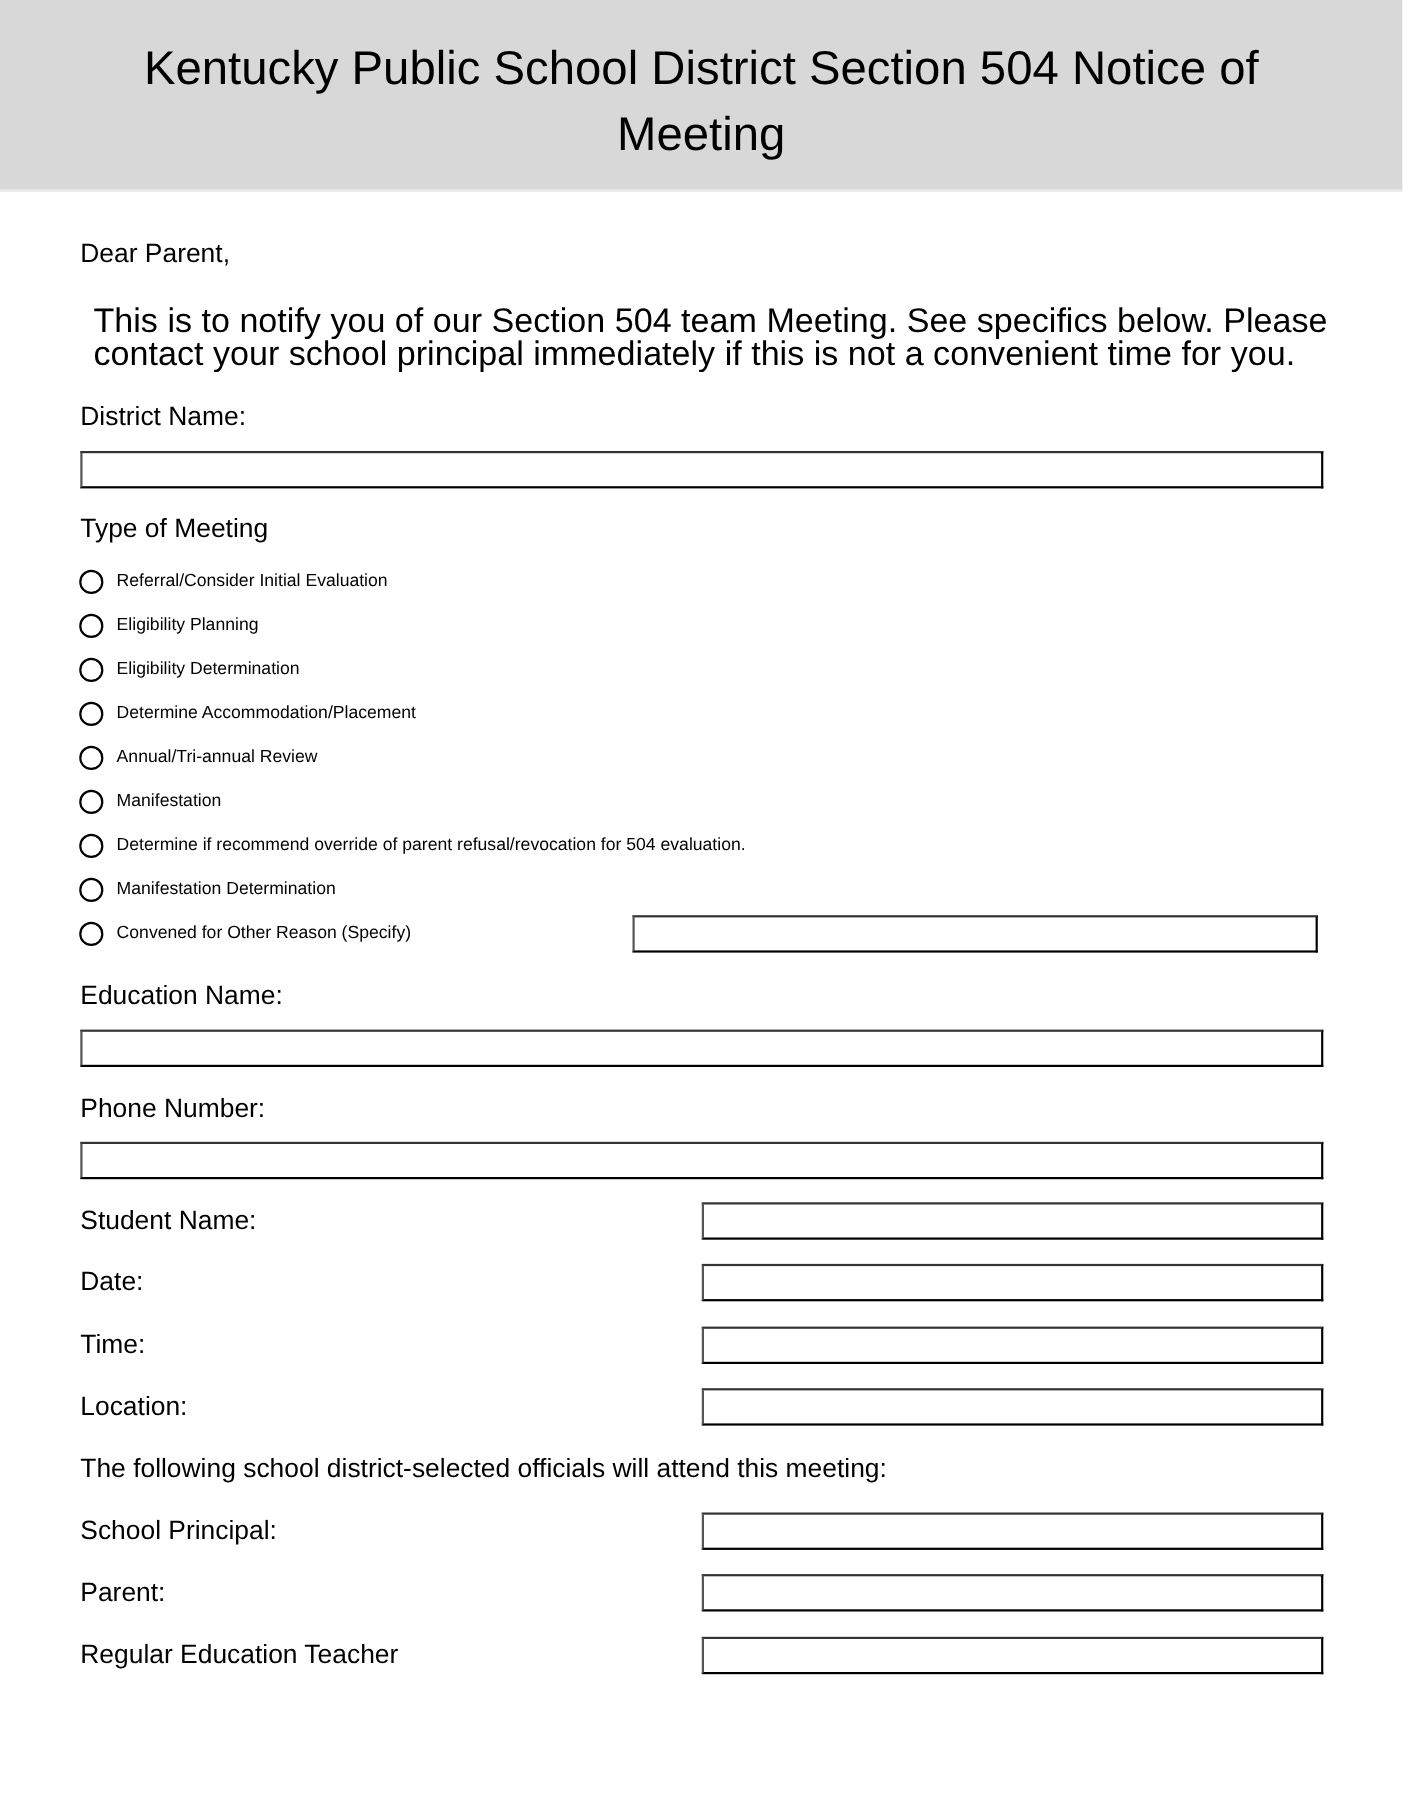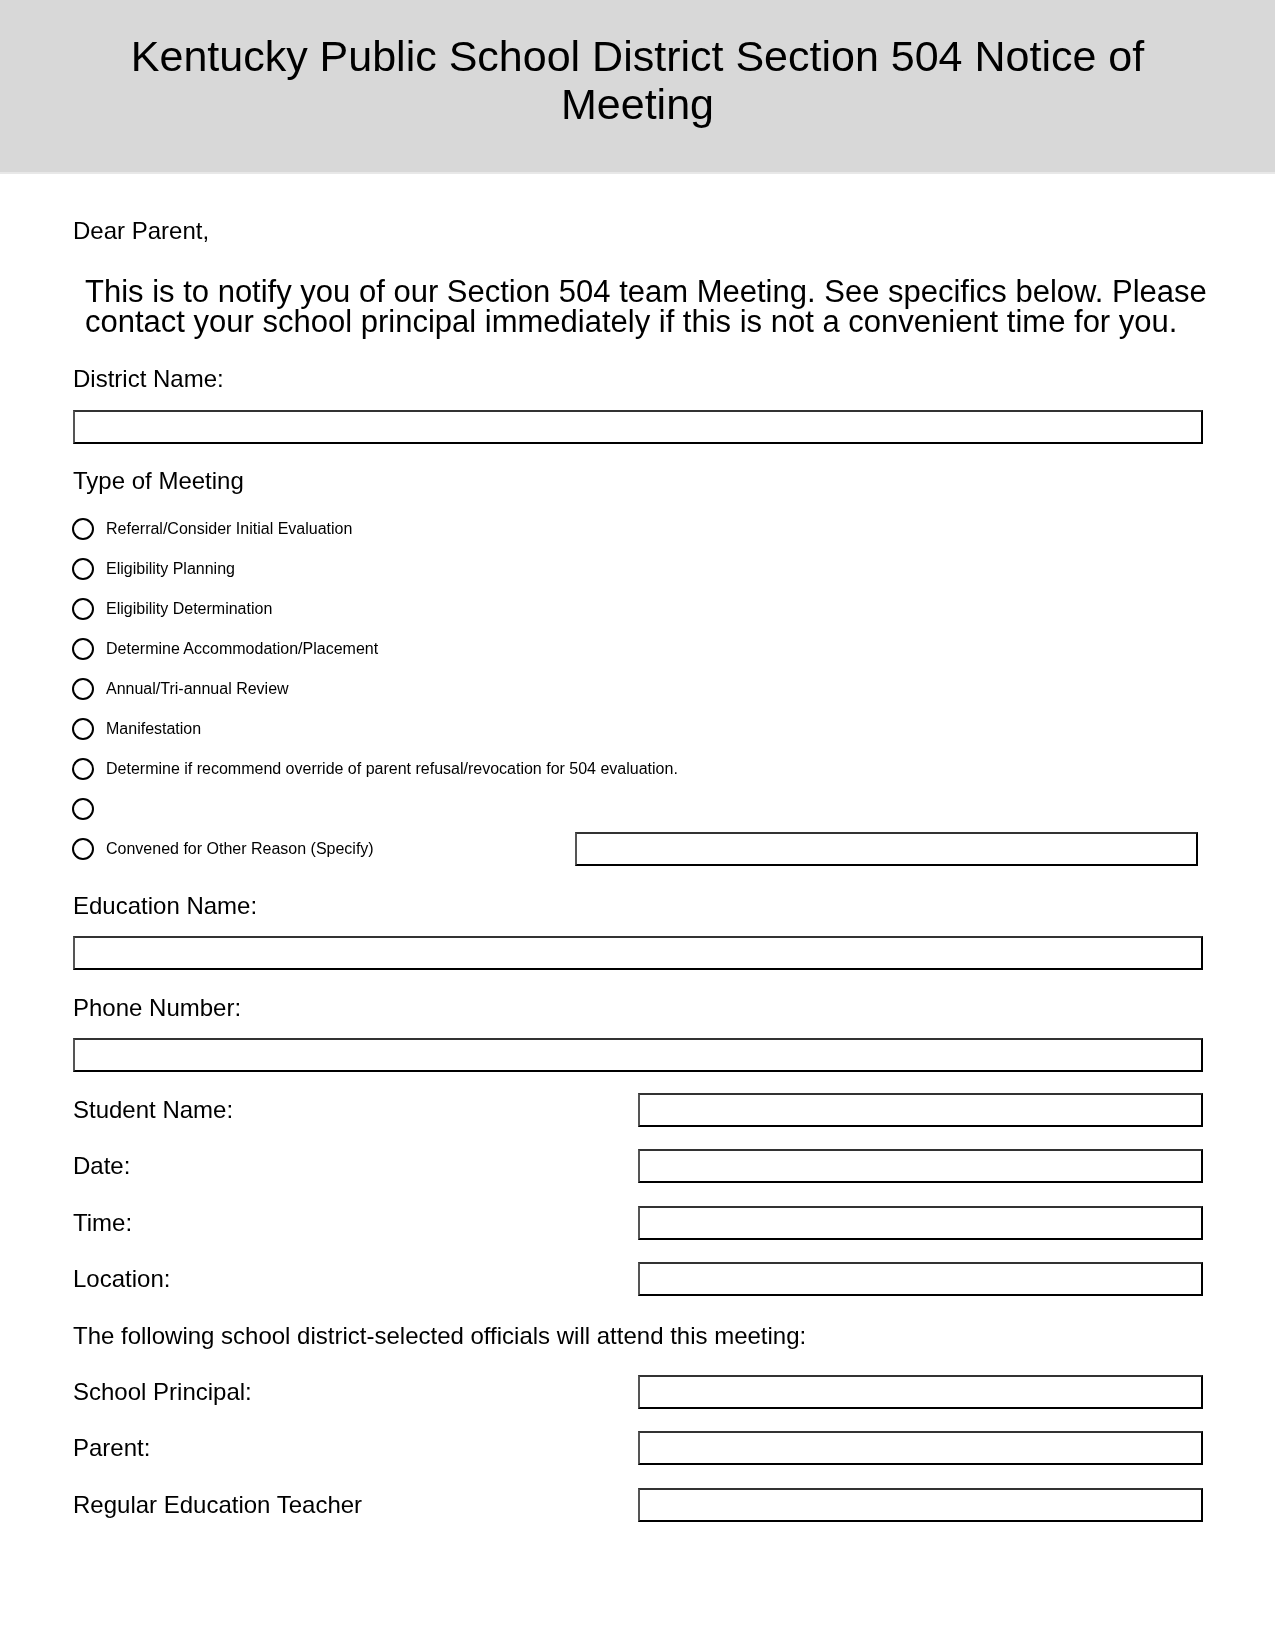--- a/index.html
+++ b/index.html
@@ -6,21 +6,21 @@
   body {
     width: 1275px; height: 1650px; background: #ffffff; position: relative;
     font-family: "Liberation Sans", sans-serif; color: #000; overflow: hidden;
   }
   .header {
     position: absolute; left: 0; top: 0; width: 1275px; height: 172px;
     background: #d8d8d8; border-bottom: 2px solid #e8e8e8;
   }
   .header .title {
     position: absolute; left: 100px; right: 100px; top: 32px;
-    text-align: center; font-size: 43px; line-height: 48px; font-weight: normal;
+    text-align: center; font-size: 43px; line-height: 60px; font-weight: normal;
   }
   .txt { position: absolute; left: 73px; font-size: 24px; line-height: 30px; white-space: nowrap; }
   .para { position: absolute; left: 85px; width: 1140px; font-size: 31px; line-height: 30px; }
   .box {
     position: absolute; border: 2px solid #000; background: #fff; box-sizing: border-box;
     border-top-color: #333; border-left-color: #555;
   }
   .radio-row { position: absolute; left: 72px; height: 30px; display: flex; align-items: center; }
   .radio {
     width: 22px; height: 22px; border: 2px solid #000; border-radius: 50%;
@@ -66,20 +66,21 @@
 <div class="radio-row" style="top:714px;">
   <span class="radio"></span>
   <span class="radio-label">Manifestation</span>
 </div>
 <div class="radio-row" style="top:754px;">
   <span class="radio"></span>
   <span class="radio-label">Determine if recommend override of parent refusal/revocation for 504 evaluation.</span>
 </div>
 <div class="radio-row" style="top:794px;">
   <span class="radio"></span>
+  <span class="radio-label">Manifestation Determination</span>
 </div>
 <div class="radio-row" style="top:834px;">
   <span class="radio"></span>
   <span class="radio-label">Convened for Other Reason (Specify)</span>
 </div>
 <div class="box" style="left:575px; top:832px; width:623px; height:34px;"></div>
 
 <div class="txt" style="top:891px;">Education Name:</div>
 <div class="box" style="left:73px; top:936px; width:1130px; height:34px;"></div>
 

